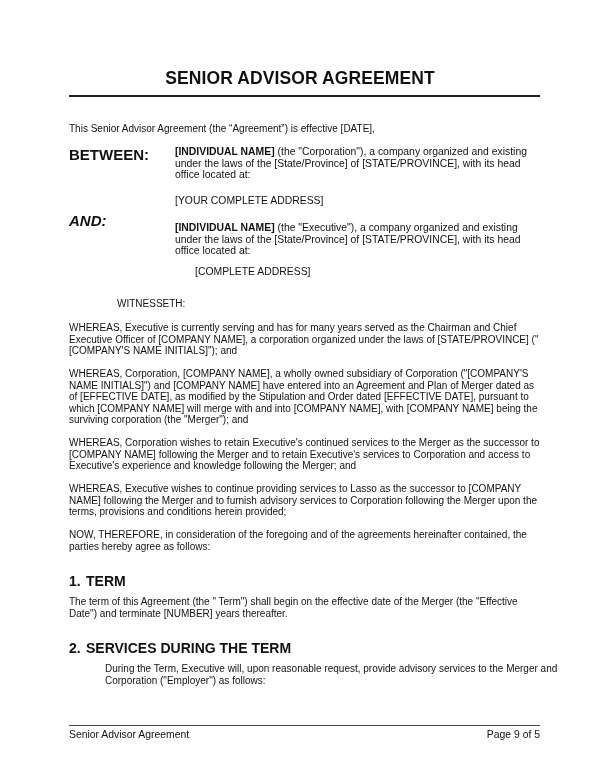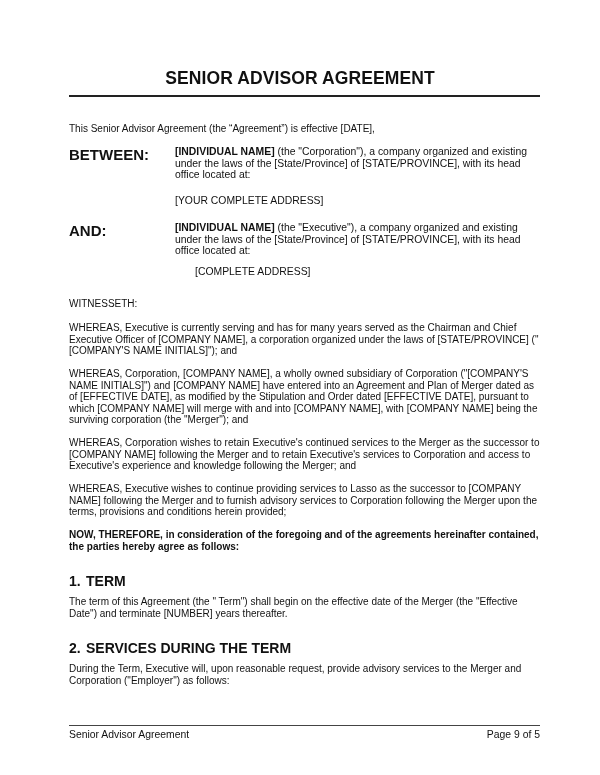--- a/index.html
+++ b/index.html
@@ -27,41 +27,41 @@
   <div class="title-rule"></div>
 
   <div class="txt" style="top:123px;">This Senior Advisor Agreement (the “Agreement”) is effective [DATE],</div>
 
   <div class="label" style="top:146px;">BETWEEN:</div>
   <div class="party" style="top:146px;">
     <span class="b">[INDIVIDUAL NAME]</span><span> (the "Corporation"), a company organized and existing under the laws of the [State/Province] of [STATE/PROVINCE], with its head office located at:</span>
   </div>
   <div class="party" style="top:195px;">[YOUR COMPLETE ADDRESS]</div>
 
-  <div class="label" style="top:222px;">AND:</div>
+  <div class="label" style="top:212px;font-style:italic;">AND:</div>
   <div class="party" style="top:222px;">
     <span class="b">[INDIVIDUAL NAME]</span><span> (the "Executive"), a company organized and existing under the laws of the [State/Province] of [STATE/PROVINCE], with its head office located at:</span>
   </div>
   <div class="party" style="top:266px;padding-left:20px;">[COMPLETE ADDRESS]</div>
 
-  <div class="txt" style="top:298px;">WITNESSETH:</div>
+  <div class="txt" style="top:298px;margin-left:48px;">WITNESSETH:</div>
 
   <div class="txt" style="top:322px;">WHEREAS, Executive is currently serving and has for many years served as the Chairman and Chief Executive Officer of [COMPANY NAME], a corporation organized under the laws of [STATE/PROVINCE] ("[COMPANY'S NAME INITIALS]"); and</div>
   <div class="txt" style="top:368px;">WHEREAS, Corporation, [COMPANY NAME], a wholly owned subsidiary of Corporation ("[COMPANY'S NAME INITIALS]") and [COMPANY NAME] have entered into an Agreement and Plan of Merger dated as of [EFFECTIVE DATE], as modified by the Stipulation and Order dated [EFFECTIVE DATE], pursuant to which [COMPANY NAME] will merge with and into [COMPANY NAME], with [COMPANY NAME] being the surviving corporation (the "Merger"); and</div>
   <div class="txt" style="top:437px;">WHEREAS, Corporation wishes to retain Executive's continued services to the Merger as the successor to [COMPANY NAME] following the Merger and to retain Executive's services to Corporation and access to Executive's experience and knowledge following the Merger; and</div>
   <div class="txt" style="top:483px;">WHEREAS, Executive wishes to continue providing services to Lasso as the successor to [COMPANY NAME] following the Merger and to furnish advisory services to Corporation following the Merger upon the terms, provisions and conditions herein provided;</div>
 
-  <div class="txt" style="top:529px;font-weight:bold;">NOW, THEREFORE, in consideration of the foregoing and of the agreements hereinafter contained, the parties hereby agree as follows:</div>
+  <div class="txt" style="top:529px;">NOW, THEREFORE, in consideration of the foregoing and of the agreements hereinafter contained, the parties hereby agree as follows:</div>
 
   <div class="heading" style="top:573px;">
     <span class="num">1.</span><span>TERM</span>
   </div>
   <div class="txt" style="top:596px;">The term of this Agreement (the " Term") shall begin on the effective date of the Merger (the "Effective Date") and terminate [NUMBER] years thereafter.</div>
 
   <div class="heading" style="top:640px;">
     <span class="num">2.</span><span>SERVICES DURING THE TERM</span>
   </div>
-  <div class="txt" style="top:663px;">During the Term, Executive will, upon reasonable request, provide advisory services to the Merger and Corporation ("Employer") as follows:</div>
+  <div class="txt" style="top:663px;margin-left:36px;">During the Term, Executive will, upon reasonable request, provide advisory services to the Merger and Corporation ("Employer") as follows:</div>
 
   <div class="footer-rule"></div>
   <div class="footer-left">Senior Advisor Agreement</div>
   <div class="footer-right">Page 9 of 5</div>
 </div>
 
 </body></html>

